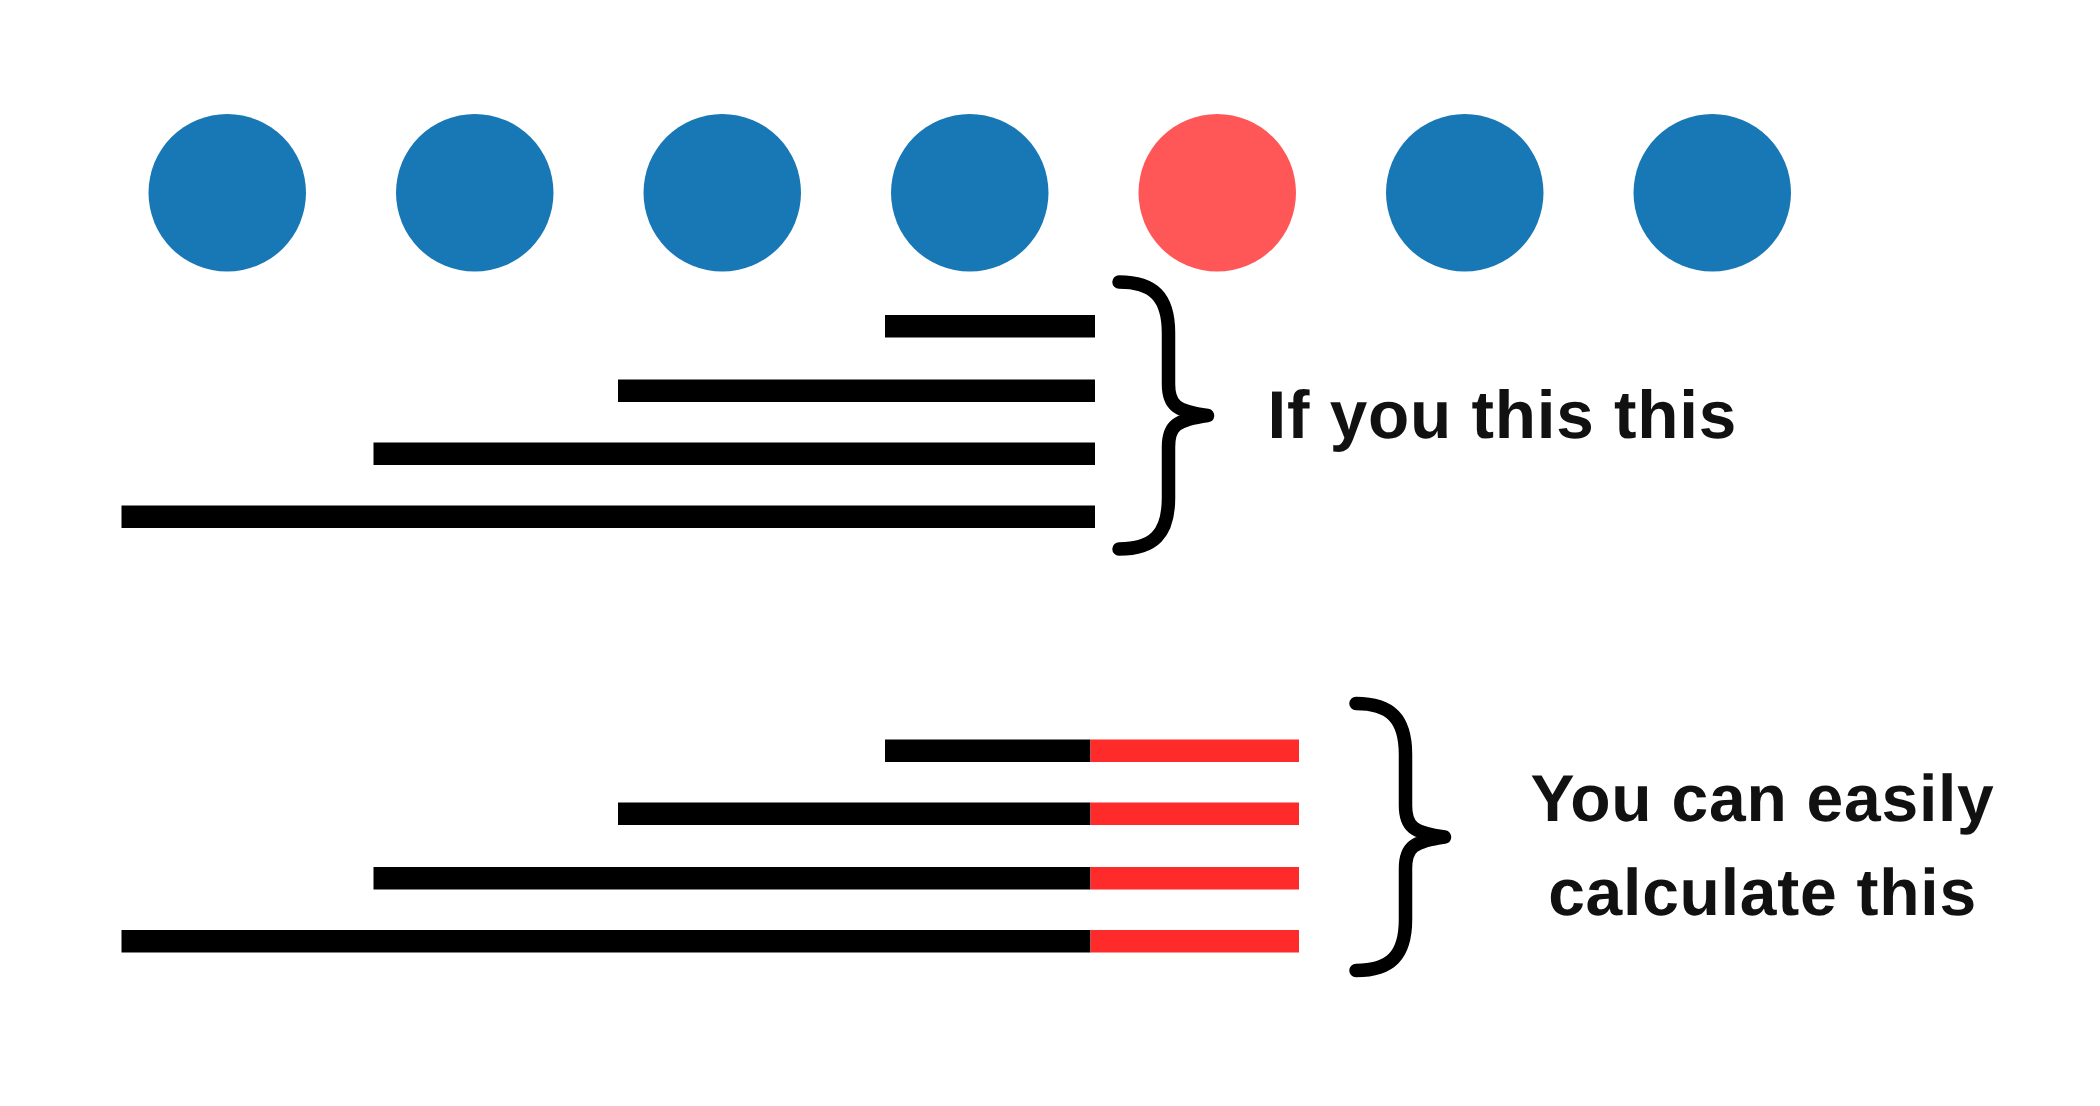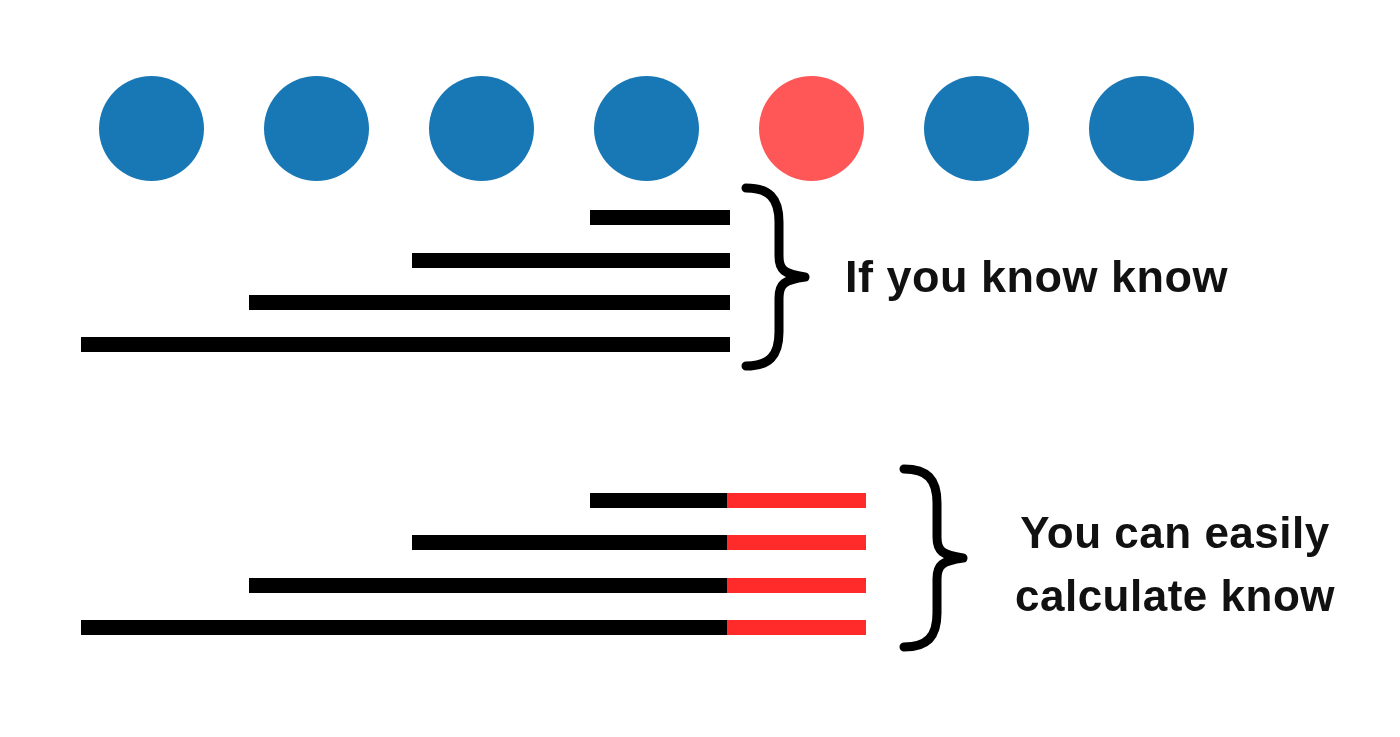--- a/index.html
+++ b/index.html
@@ -69,21 +69,21 @@
   <svg class="brace" style="left:741px; top:182px;" width="80" height="190" viewBox="0 0 80 190">
     <path d="M 5 6
              C 28 6, 38 16, 38 40
              L 38 74
              C 38 88, 43 92, 64 95
              C 43 98, 38 102, 38 116
              L 38 150
              C 38 174, 28 184, 5 184" fill="none" stroke="#000000" stroke-width="9" stroke-linecap="round" stroke-linejoin="round"></path>
   </svg>
 
-  <div class="label label-top">If you know know</div>
+  <div class="label label-top">If you this this</div>
 
   <div id="bottom-bars">
       <div class="bar" style="left: 590px; top: 493px; width: 137px; height: 15px; background: rgb(0, 0, 0);"></div>
       <div class="bar" style="left: 727px; top: 493px; width: 139px; height: 15px; background: rgb(255, 43, 43);"></div>
       <div class="bar" style="left: 412px; top: 535px; width: 315px; height: 15px; background: rgb(0, 0, 0);"></div>
       <div class="bar" style="left: 727px; top: 535px; width: 139px; height: 15px; background: rgb(255, 43, 43);"></div>
       <div class="bar" style="left: 249px; top: 578px; width: 478px; height: 15px; background: rgb(0, 0, 0);"></div>
       <div class="bar" style="left: 727px; top: 578px; width: 139px; height: 15px; background: rgb(255, 43, 43);"></div>
       <div class="bar" style="left: 81px; top: 620px; width: 646px; height: 15px; background: rgb(0, 0, 0);"></div>
       <div class="bar" style="left: 727px; top: 620px; width: 139px; height: 15px; background: rgb(255, 43, 43);"></div>
@@ -93,15 +93,15 @@
     <path d="M 5 6
              C 28 6, 38 16, 38 40
              L 38 74
              C 38 88, 43 92, 64 95
              C 43 98, 38 102, 38 116
              L 38 150
              C 38 174, 28 184, 5 184" fill="none" stroke="#000000" stroke-width="9" stroke-linecap="round" stroke-linejoin="round"></path>
   </svg>
 
   <div class="label label-bottom">You can easily
-calculate know</div>
+calculate this</div>
 
 </div>
 
 </body></html>

